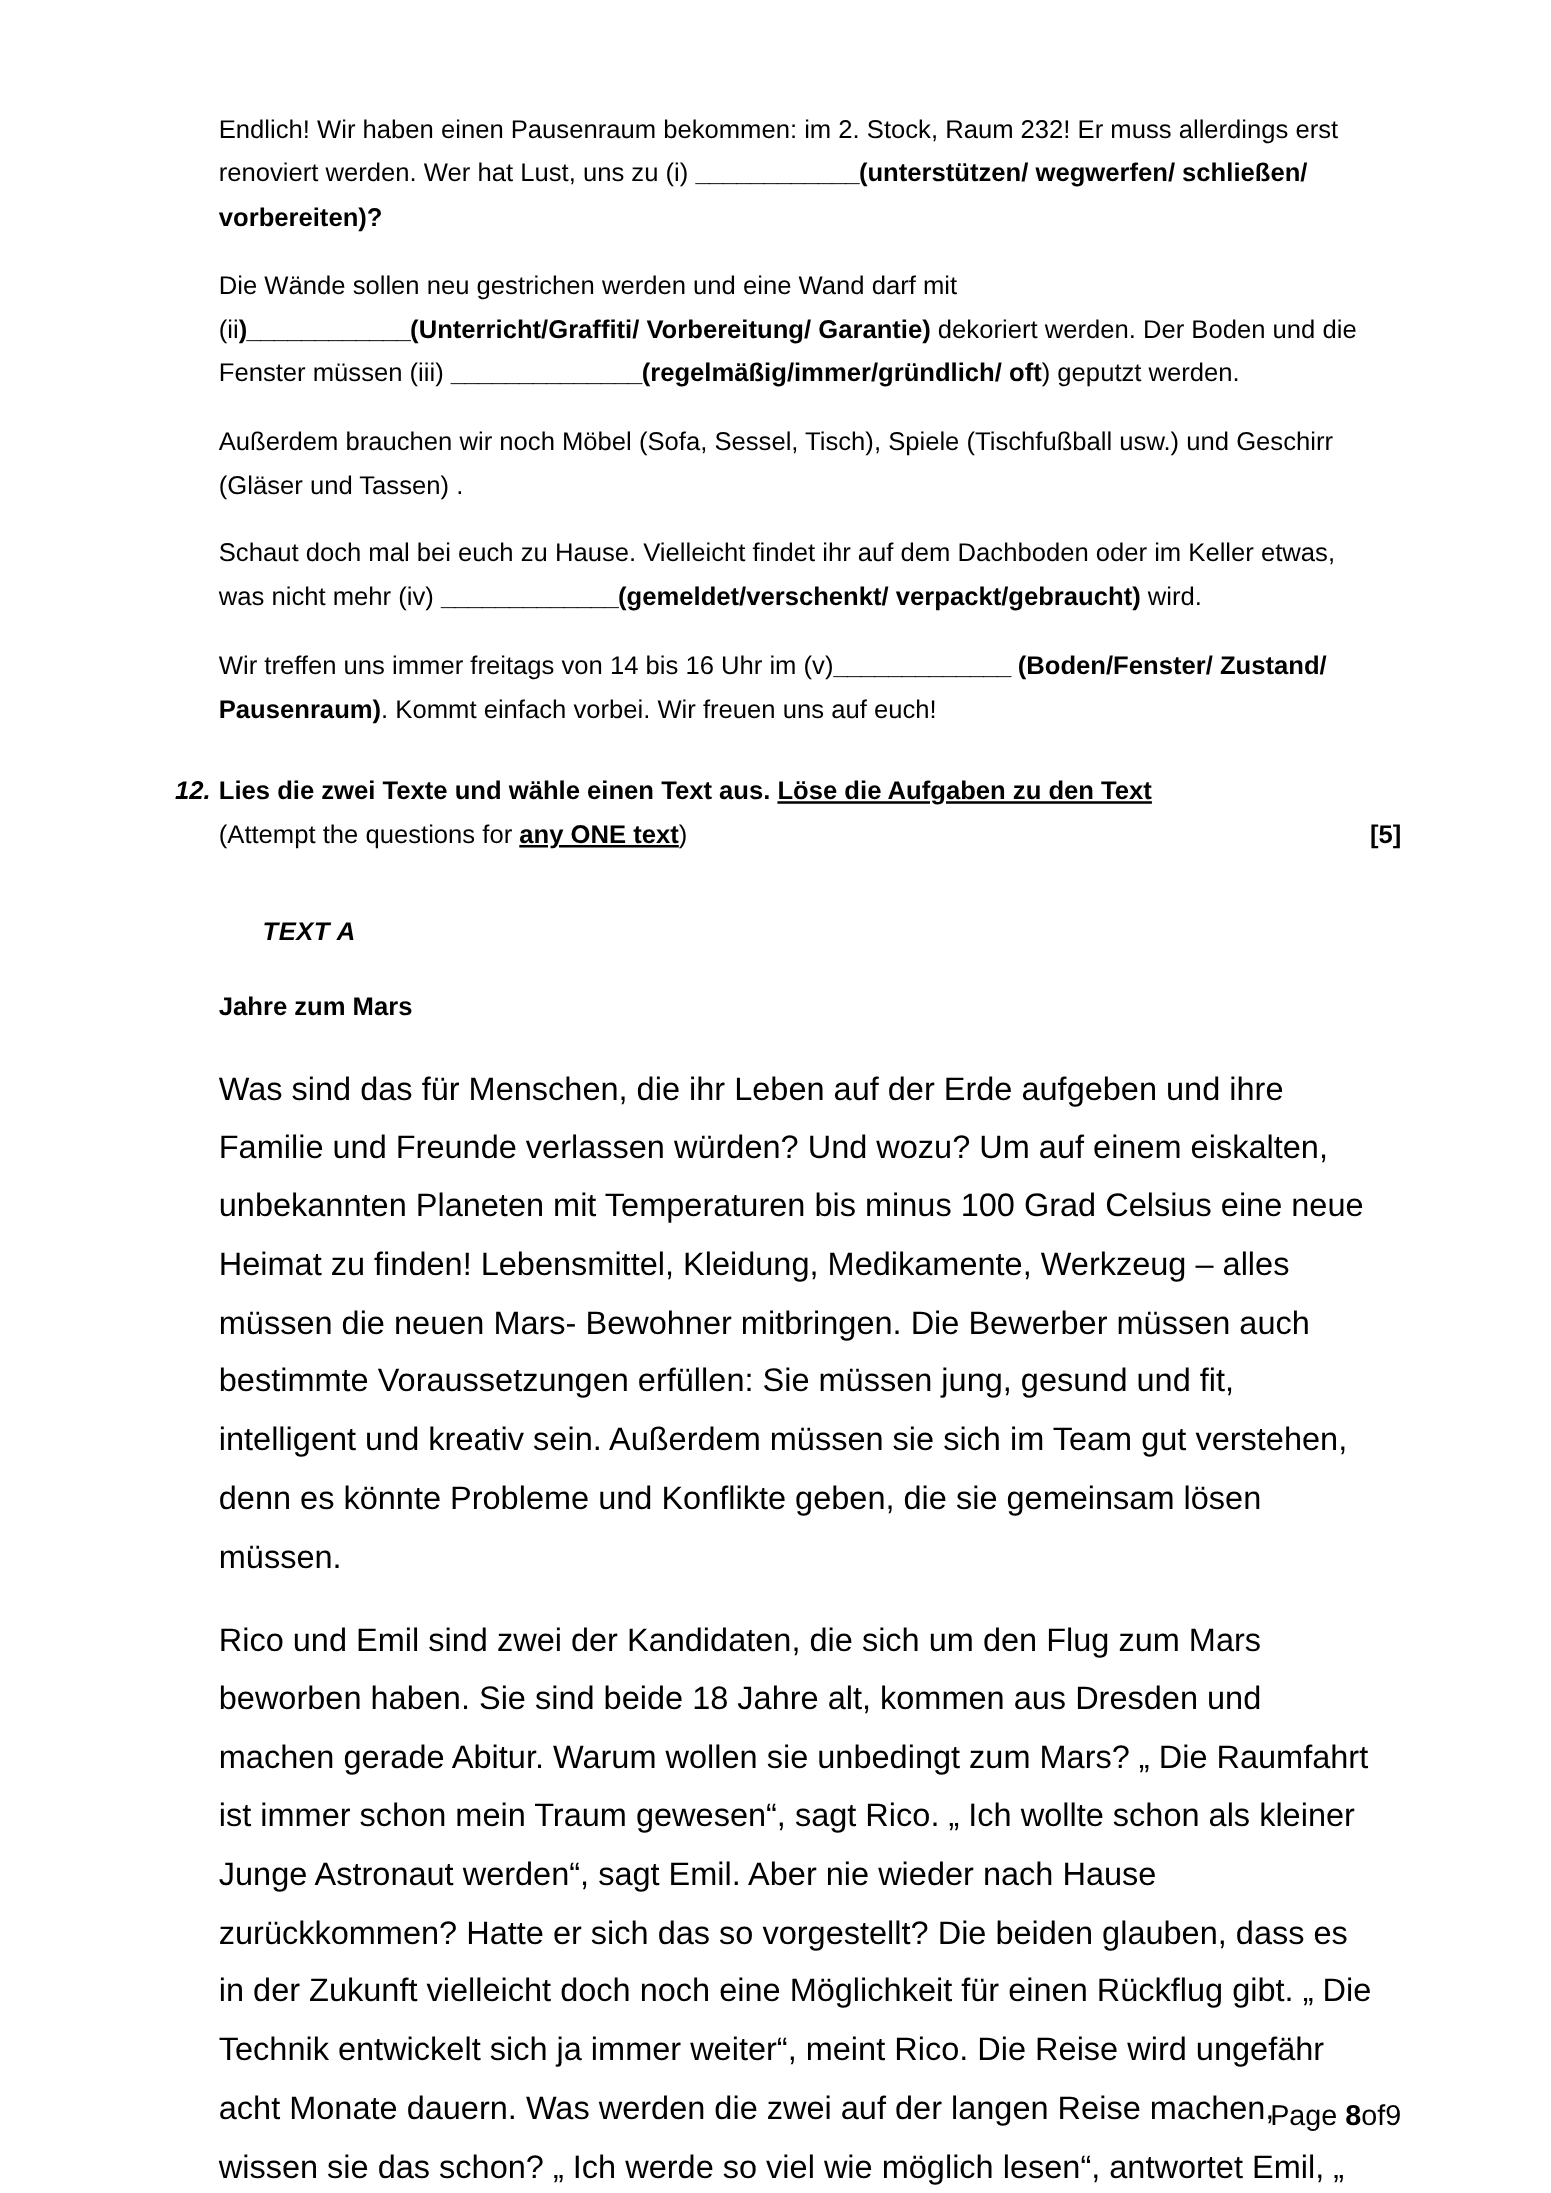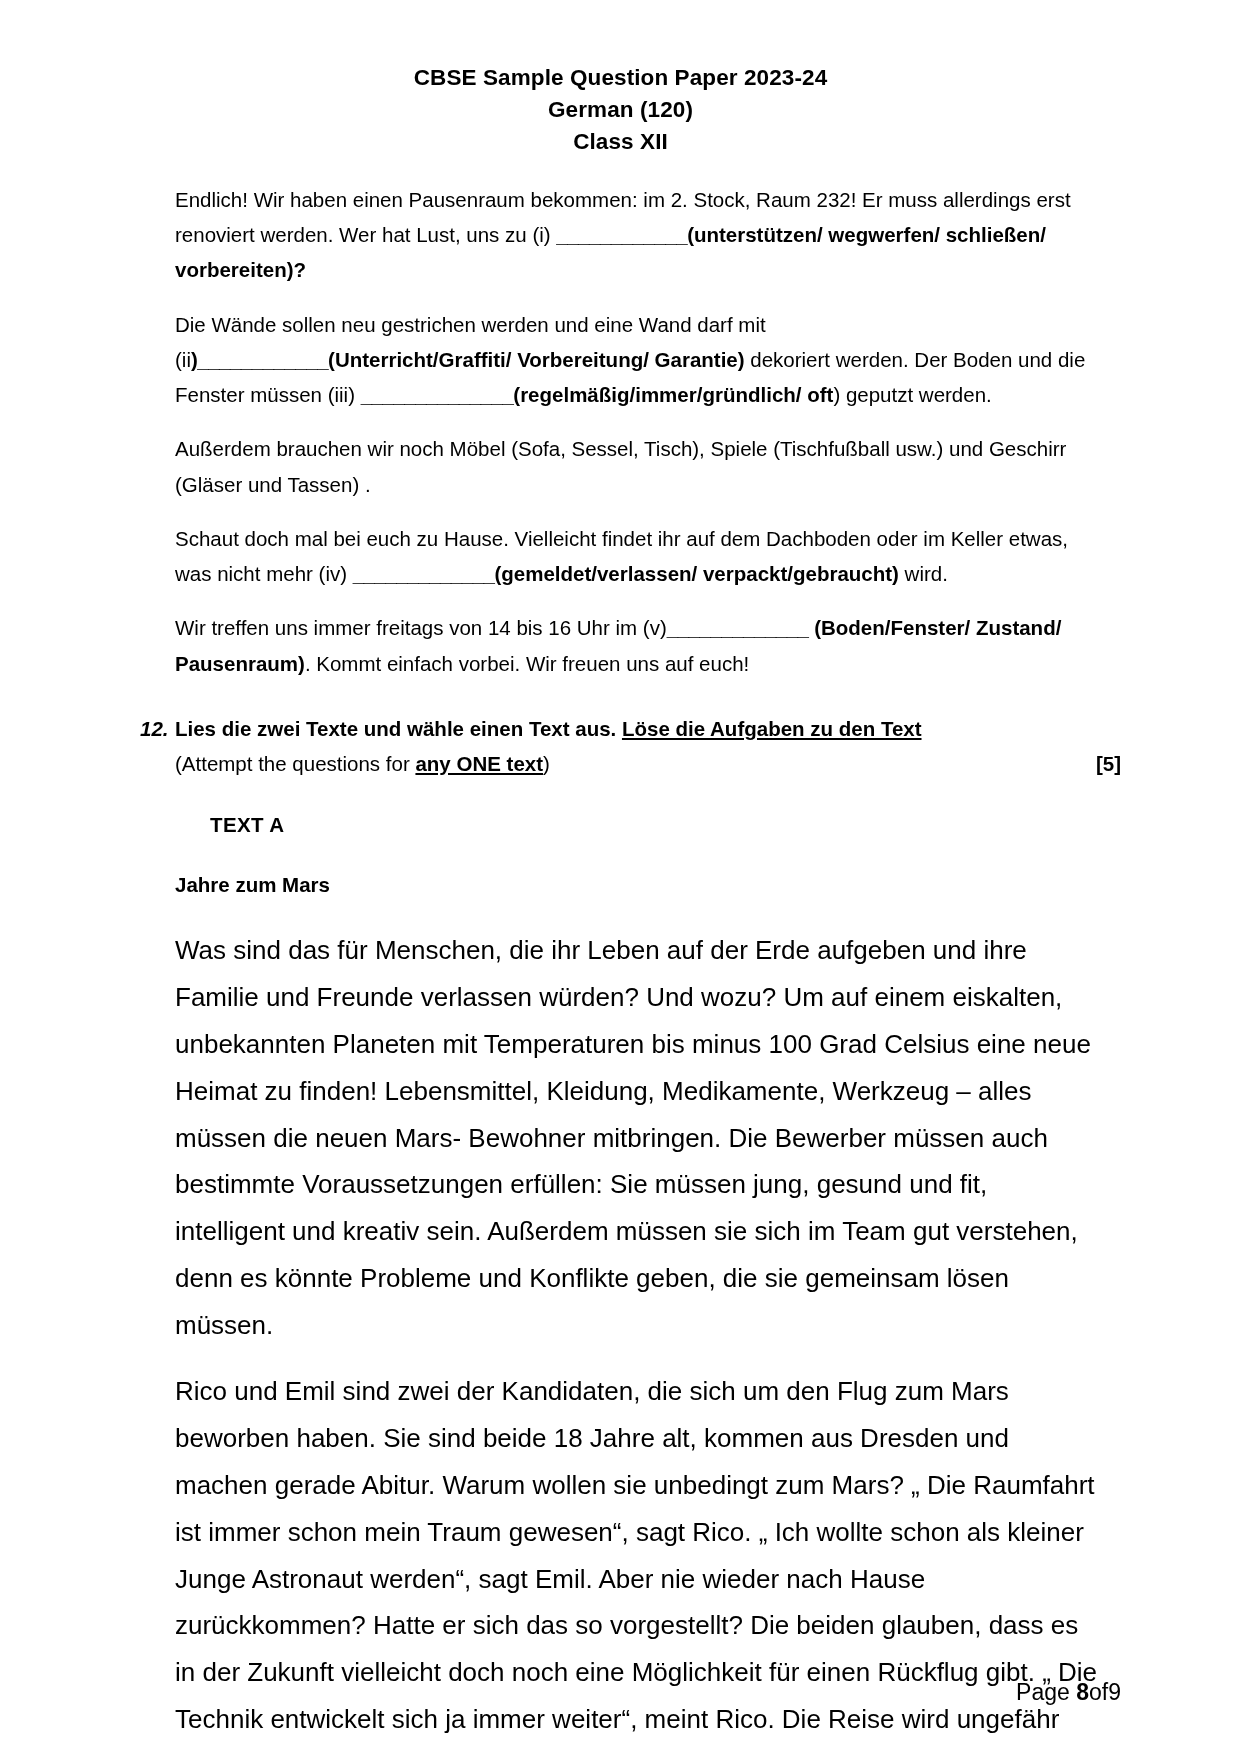--- a/index.html
+++ b/index.html
@@ -73,22 +73,23 @@
     align-items: center;
   }
   .marks {
     font-weight: bold;
     white-space: nowrap;
     padding-left: 30px;
   }
   .text-label {
     font-weight: bold;
     font-size: 20.5px;
-    margin: 32px 0 0 90px;
+    margin: 48px 0 0 90px;
     letter-spacing: 0.4px;
+    font-style: italic;
   }
   .text-title {
     font-weight: bold;
     font-size: 20.5px;
     margin: 36px 0 0 55px;
   }
   .passages {
     margin-top: 30px;
     padding-left: 55px;
     padding-right: 18px;
@@ -104,35 +105,30 @@
     bottom: 48px;
     font-size: 23px;
   }
   .footer .pg { font-weight: bold; }
 </style>
 </head>
 <body>
 
 <div class="page">
 
-  <div class="header">
-    <div>CBSE Sample Question Paper 2023-24</div>
-    <div>German (120)</div>
-    <div>Class XII</div>
-  </div>
 
   <div class="body-block">
 
     <p class="para"><span>Endlich! Wir haben einen Pausenraum bekommen: im 2. Stock, Raum 232! Er muss allerdings erst renoviert werden. Wer hat Lust, uns zu (i) </span><span class="blank">____________</span><span class="b">(unterstützen/ wegwerfen/ schließen/ vorbereiten)?</span></p>
 
     <p class="para"><span>Die Wände sollen neu gestrichen werden und eine Wand darf mit</span><br><span>(ii</span><span class="blank">)____________</span><span class="b">(Unterricht/Graffiti/ Vorbereitung/ Garantie)</span><span> dekoriert werden. Der Boden und die Fenster müssen  (iii) </span><span class="blank">______________</span><span class="b">(regelmäßig/immer/gründlich/ oft</span><span>) geputzt werden.</span></p>
 
     <p class="para">Außerdem brauchen wir noch Möbel (Sofa, Sessel, Tisch), Spiele (Tischfußball usw.) und Geschirr (Gläser und Tassen) .</p>
 
-    <p class="para"><span>Schaut doch mal bei euch zu Hause. Vielleicht findet ihr auf dem Dachboden oder im Keller etwas, was nicht mehr (iv) </span><span class="blank">_____________</span><span class="b">(gemeldet/verlassen/ verpackt/gebraucht)</span><span> wird.</span></p>
+    <p class="para"><span>Schaut doch mal bei euch zu Hause. Vielleicht findet ihr auf dem Dachboden oder im Keller etwas, was nicht mehr (iv) </span><span class="blank">_____________</span><span class="b">(gemeldet/verschenkt/ verpackt/gebraucht)</span><span> wird.</span></p>
 
     <p class="para"><span>Wir treffen uns immer freitags von 14 bis 16 Uhr im (v)</span><span class="blank">_____________</span><span class="b"> (Boden/Fenster/ Zustand/ Pausenraum)</span><span>. Kommt einfach vorbei. Wir freuen uns auf euch!</span></p>
 
 
   </div>
 
   <div class="q-row">
     <div class="q-num">12.</div>
     <div class="q-body">
       <div><span class="b">Lies die zwei Texte und wähle einen Text aus. </span><span class="b u">Löse die Aufgaben zu den Text</span></div>

